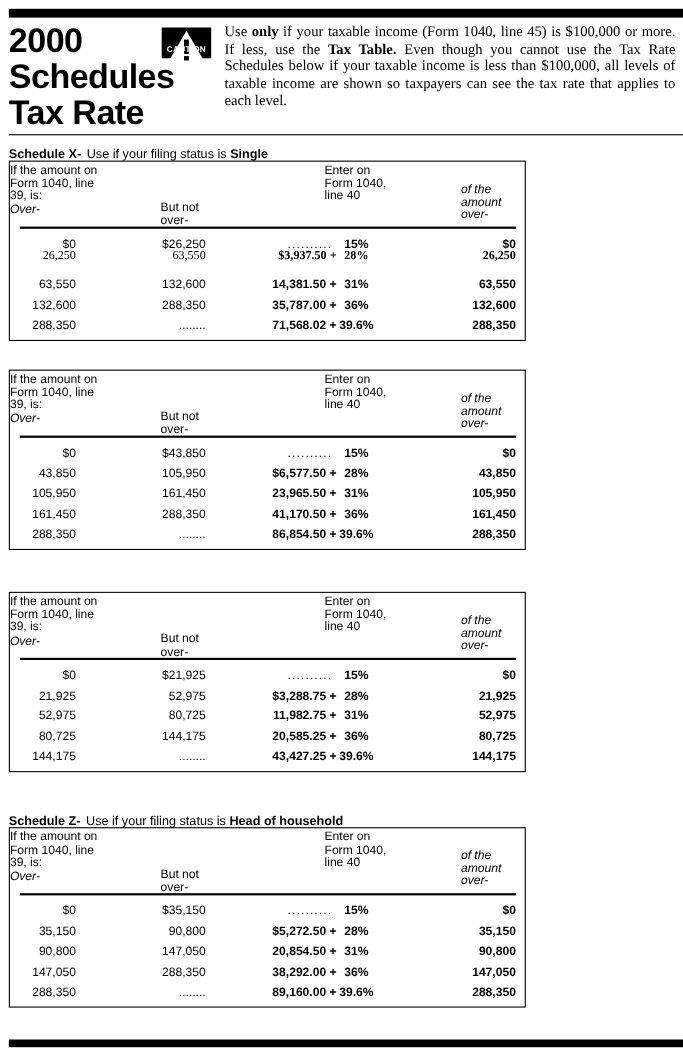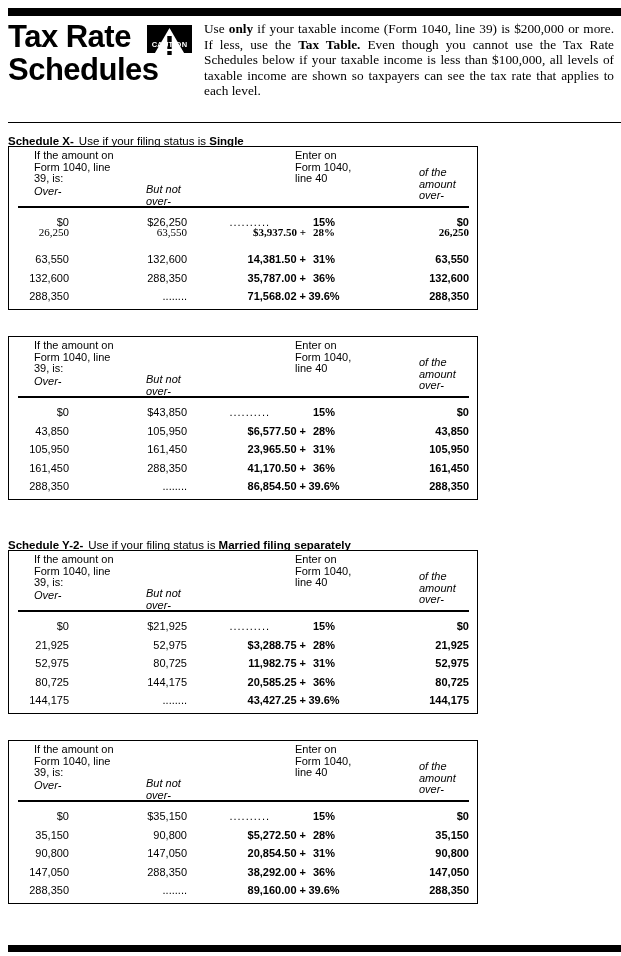--- a/index.html
+++ b/index.html
@@ -23,58 +23,59 @@
            font-size: 13.3px; line-height: 15.6px; text-align: justify; }
   .intro b { font-weight: bold; margin-top: 36px; }
 
   .schedule { position: absolute; left: 8px; width: 470px; }
   .sched-label { font-size: 11.5px; line-height: 13px; white-space: nowrap; height: 12px; }
   .sched-label .code { font-weight: bold; margin-right: 5px; }
   .sched-label b { font-weight: bold; }
 
   .box { position: relative; border: 1.5px solid #000; height: 164px; margin-top: -1px; }
   .hdr { position: absolute; font-size: 11px; line-height: 11.5px; }
-  .h-over { left: 25px; top: 3px; width: 130px; }
+  .h-over { left: 0; top: 3px; width: 130px; }
   .h-over .it { display: block; font-style: italic; margin-top: 1px; }
-  .h-butnot { left: 137px; top: 37px; font-style: italic; }
+  .h-butnot { left: 137px; top: 37px; }
   .h-enter { left: 286px; top: 3px; }
   .h-ofthe { right: 8px; top: 20px; text-align: right; font-style: italic; width: 50px; text-align: left; }
   .hdr-line { position: absolute; left: 9px; right: 8px; top: 59px; height: 1.5px; background: #000; }
 
   .row { position: absolute; left: 0; right: 0; height: 18px; font-size: 11px; line-height: 18px; }
   .c { position: absolute; top: 0; white-space: nowrap; }
   .c1 { right: 408px; text-align: right; }
   .c2 { right: 290px; text-align: right; }
   .c3 { right: 135px; text-align: right; font-weight: bold; }
   .c4 { right: 8px; text-align: right; font-weight: bold; }
   .dots { letter-spacing: 1px; font-weight: normal; }
-  .c3 .base { display: inline-block; margin-left: 32px; }
+  .c3 .base { display: inline-block; }
   .c3 .rate { display: inline-block; min-width: 36px; text-align: center; }
   .c3 .dots { display: inline-block; margin-right: 4px; }
 </style>
 </head>
 <body>
 
 <div class="top-rule"></div>
 
 <div class="title">
+  <div>2000</div>
+  <div>Schedules</div>
   <div>Tax Rate</div>
-  <div>Schedules</div>
 </div>
 
 <div class="caution">
   <svg width="45" height="45" viewBox="0 0 45 45">
     <polygon points="22.5,3 40,33 5,33" fill="#fff"></polygon>
     <rect x="20.3" y="11" width="4.4" height="13" fill="#000"></rect>
     <rect x="20.3" y="26" width="4.4" height="4" fill="#000"></rect>
   </svg>
   <div class="caution-label">CAUTION</div>
 </div>
 
-<div class="intro"><span>Use </span><b>only</b><span> if your taxable income (Form 1040, line 39) is $200,000 or more. If less, use the </span><b>Tax Table.</b><span> Even though you cannot use the Tax Rate Schedules below if your taxable income is less than $100,000, all levels of taxable income are shown so taxpayers can see the tax rate that applies to each level.</span></div>
+<div class="intro"><span>Use </span><b>only</b><span> if your taxable income (Form 1040, line 45) is $100,000 or more. If less, use the </span><b>Tax Table.</b><span> Even though you cannot use the Tax Rate Schedules below if your taxable income is less than $100,000, all levels of taxable income are shown so taxpayers can see the tax rate that applies to each level.</span></div>
 
 <div class="header-rule"></div>
 
 <div id="schedules">
     <div class="schedule" style="top: 135px;">
     <div class="sched-label">
       <span class="code">Schedule X-</span><span>Use if your filing status is </span><b>Single</b><span></span><b></b>
     </div>
     <div class="box">
       <div class="hdr h-over">
@@ -183,23 +184,20 @@
           <div class="row" style="top: 140px;">
             <span class="c c1">288,350</span>
             <span class="c c2">........</span>
             <span class="c c3"><span class="dots"></span><span class="base">86,854.50 +</span><span class="rate">39.6%</span></span>
             <span class="c c4">288,350</span>
           </div>
         </div>
     </div>
   </div>
     <div class="schedule" style="top: 539px;">
-    <div class="sched-label">
-      <span class="code">Schedule Y-2-</span><span>Use if your filing status is </span><b>Married filing separately</b><span></span><b></b>
-    </div>
     <div class="box">
       <div class="hdr h-over">
         <span style="display:block">If the amount on</span>
         <span style="display:block">Form 1040, line</span>
         <span style="display:block">39, is:</span>
         <span class="it">Over-</span>
       </div>
       <div class="hdr h-butnot">
         <span style="display:block">But not</span>
         <span style="display:block">over-</span>
@@ -243,20 +241,23 @@
           <div class="row" style="top: 140px;">
             <span class="c c1">144,175</span>
             <span class="c c2">........</span>
             <span class="c c3"><span class="dots"></span><span class="base">43,427.25 +</span><span class="rate">39.6%</span></span>
             <span class="c c4">144,175</span>
           </div>
         </div>
     </div>
   </div>
     <div class="schedule" style="top: 741px;">
+    <div class="sched-label">
+      <span class="code">Schedule Z-</span><span>Use if your filing status is </span><b>Head of household</b><span></span><b></b>
+    </div>
     <div class="box">
       <div class="hdr h-over">
         <span style="display:block">If the amount on</span>
         <span style="display:block">Form 1040, line</span>
         <span style="display:block">39, is:</span>
         <span class="it">Over-</span>
       </div>
       <div class="hdr h-butnot">
         <span style="display:block">But not</span>
         <span style="display:block">over-</span>

